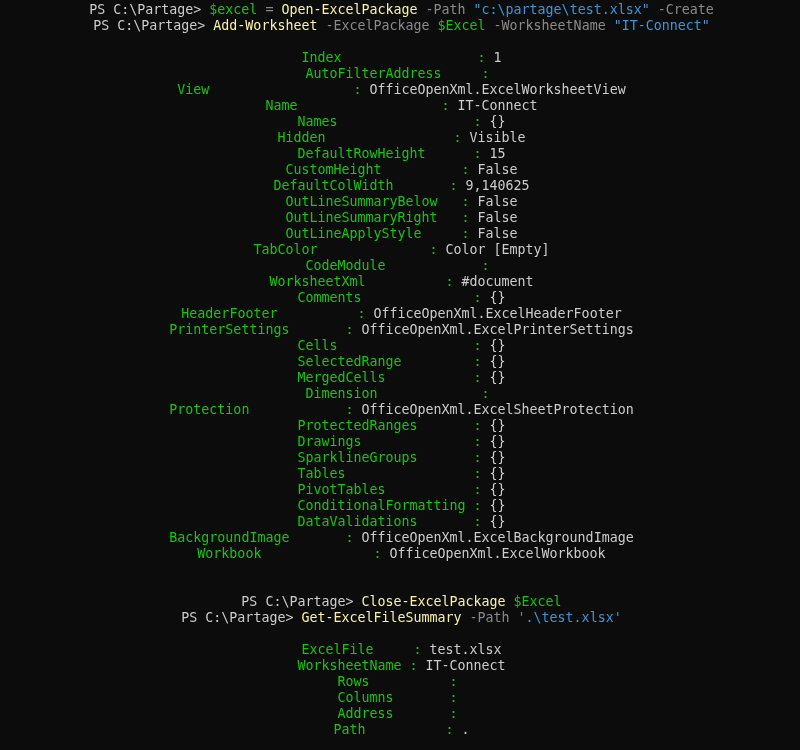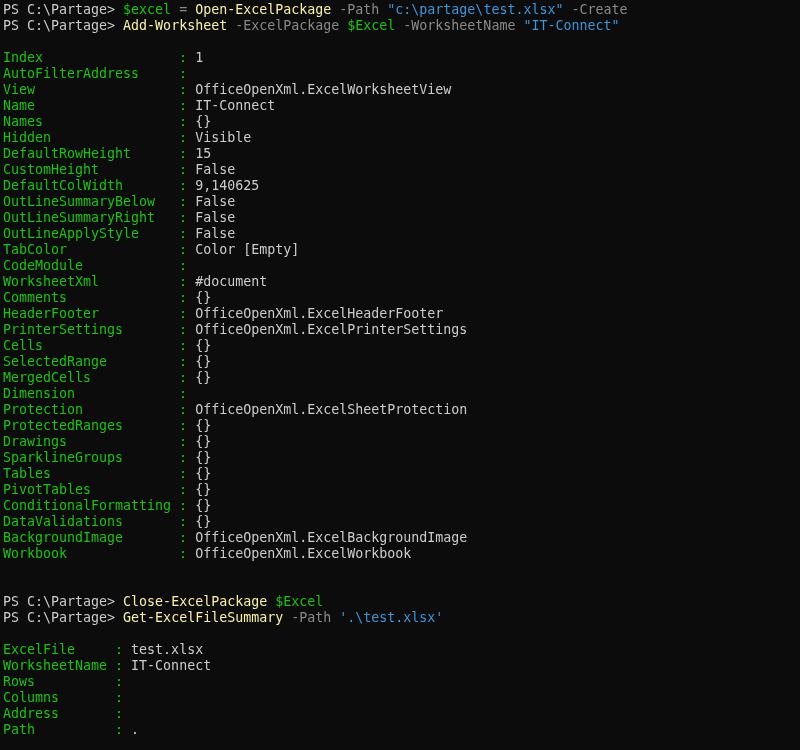--- a/index.html
+++ b/index.html
@@ -6,20 +6,21 @@
     margin: 0;
     padding: 0;
     background: #0C0C0C;
   }
   .terminal {
     width: 800px;
     height: 750px;
     background: #0C0C0C;
     overflow: hidden;
     box-sizing: border-box;
+    text-align: center;
   }
   .screen {
     margin: 0;
     padding: 2px 0 0 3px;
     font-family: "DejaVu Sans Mono", "Liberation Mono", monospace;
     font-size: 13.3px;
     line-height: 16px;
   }
   .line {
     white-space: pre;

